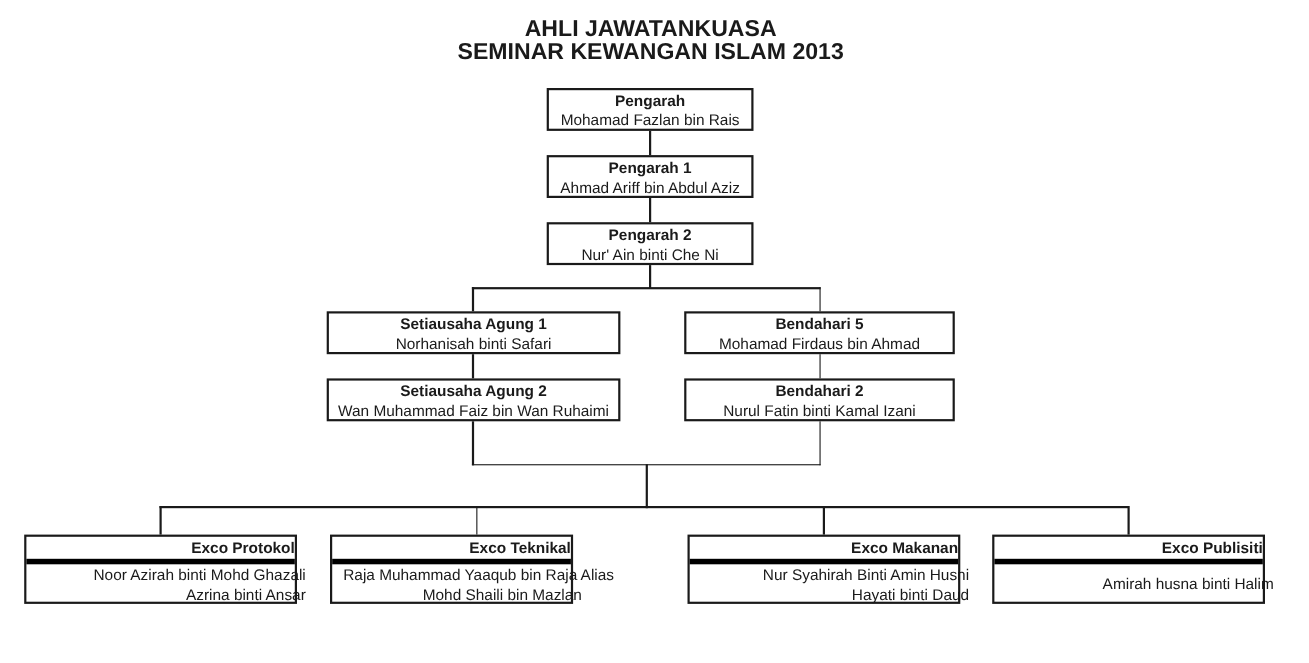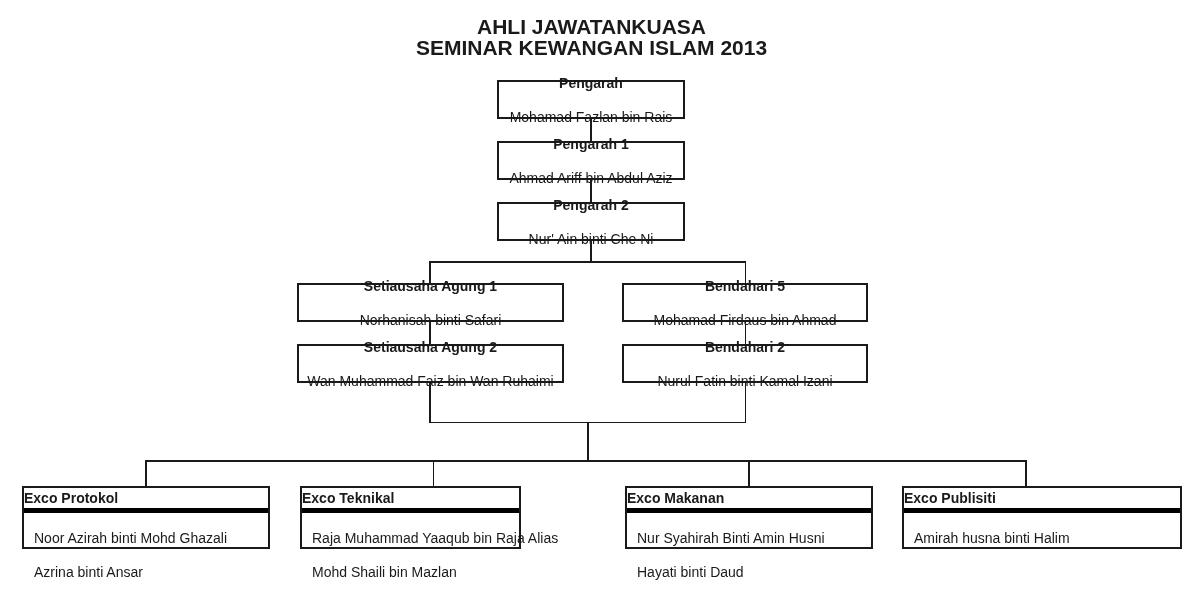--- a/index.html
+++ b/index.html
@@ -22,27 +22,27 @@
   }
   .node{
     position:absolute;
     box-sizing:border-box;
     border:2px solid #1a1a1a;
     background:#ffffff;
     display:flex;
     flex-direction:column;
     justify-content:center;
     align-items:center;
-    text-align:left;
+    text-align:right;
     font-size:14px;
     line-height:18px;
     white-space:nowrap;
   }
   .node-title{font-weight:bold;}
-  .node-name{font-weight:normal;margin-top:16px;}
+  .node-name{font-weight:normal;}
   .node.exco{justify-content:flex-start;}
   .exco-header{
     box-sizing:border-box;
     width:100%;
     font-weight:bold;
     border-bottom:5px solid #000000;
     line-height:19px;
     padding-top:1px;
     flex:0 0 auto;
   }
@@ -120,21 +120,21 @@
   </div>
 
   <div class="node exco" style="left:625px;top:486px;width:248px;height:63px">
     <div class="exco-header">Exco Makanan</div>
     <div class="exco-body">
       <div class="node-name">Nur Syahirah Binti Amin Husni</div>
       <div class="node-name">Hayati binti Daud</div>
     </div>
   </div>
 
-  <div class="node exco" style="left:902px;top:486px;width:280px;height:63px">
+  <div class="node exco" style="left:902px;top:486px;width:248px;height:63px">
     <div class="exco-header">Exco Publisiti</div>
     <div class="exco-body">
       <div class="node-name">Amirah husna binti Halim</div>
     </div>
   </div>
 
   <div class="line v" style="left:590px;top:119px;height:22px"></div>
   <div class="line v" style="left:590px;top:180px;height:22px"></div>
   <div class="line v" style="left:590px;top:241px;height:21px"></div>
   <div class="line h" style="left:429px;top:261px;width:317px"></div>

